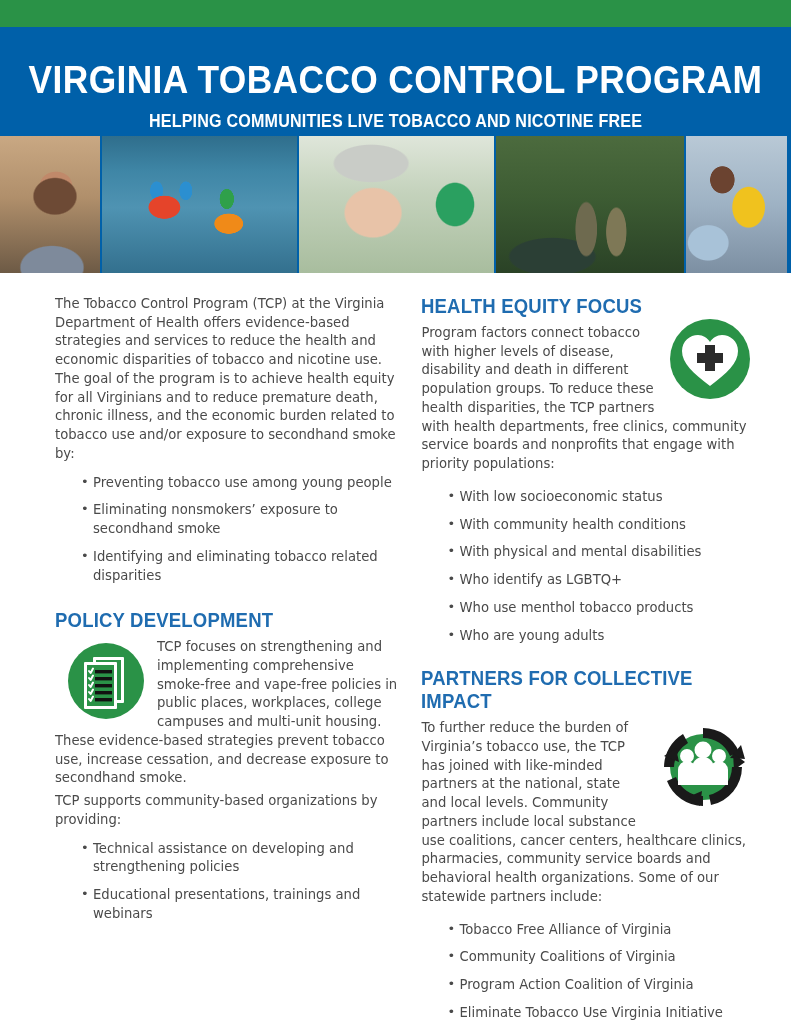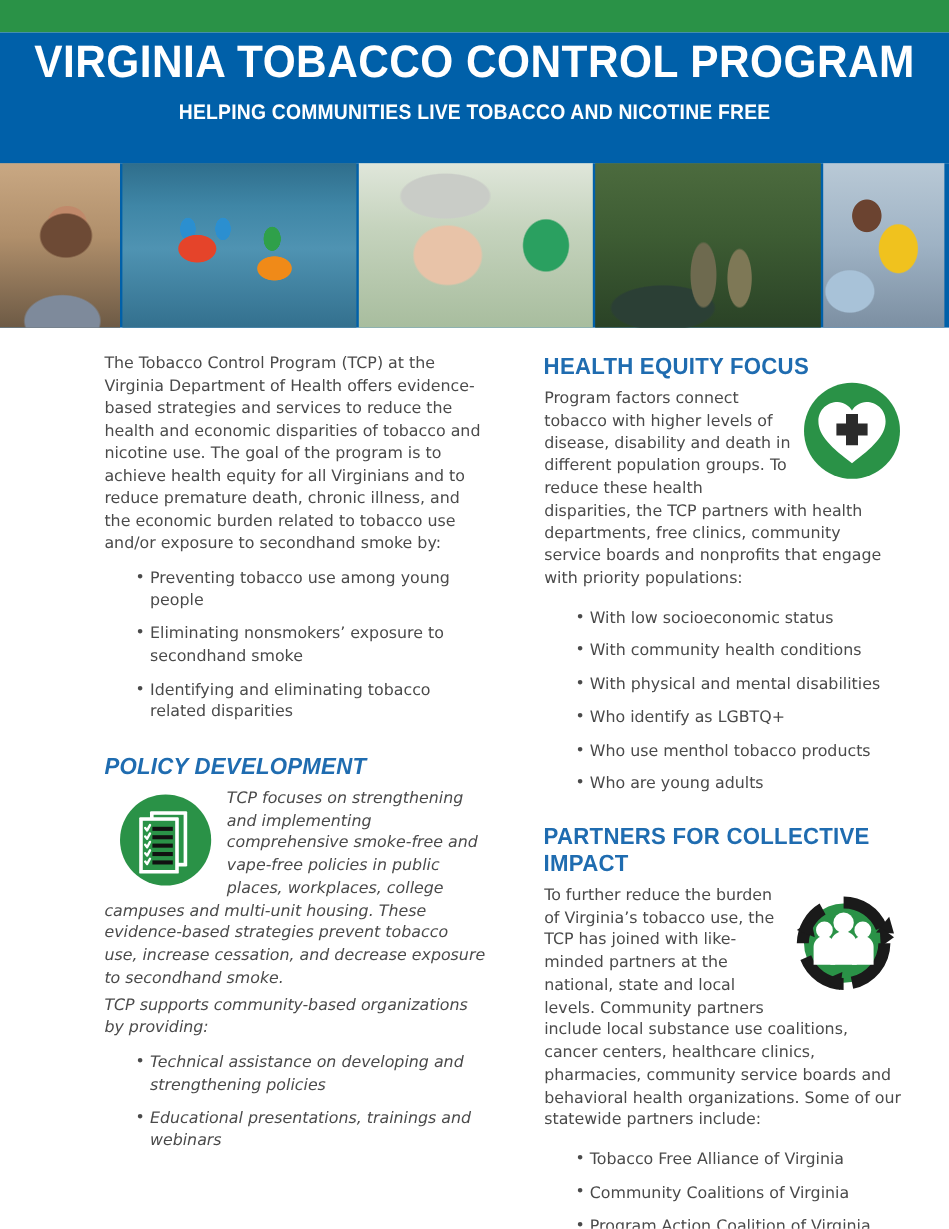--- a/index.html
+++ b/index.html
@@ -20,21 +20,21 @@
   .green-bar {
     height: 27px;
     background: #2a9247;
     width: 100%;
   }
   .blue-header {
     background: #0060a9;
     width: 100%;
     height: 109px;
     box-sizing: border-box;
-    padding-top: 6px;
+    padding-top: 34px;
     text-align: center;
   }
   .title {
     color: #ffffff;
     font-family: "Liberation Sans Narrow", "Liberation Sans", sans-serif;
     font-weight: bold;
     font-size: 38px;
     letter-spacing: 0.4px;
     line-height: 1.0;
     transform: scaleX(0.93);
@@ -142,22 +142,22 @@
     color: #4a4a4a;
     font-size: 13px;
   }
 
   .icon-float-right { float: right; margin: -6px 0 2px 10px; }
   .icon-float-left  { float: left;  margin: 4px 12px 4px 12px; }
   .icon-partners    { float: right; margin: 4px 4px 6px 12px; }
 
   .clearfix::after { content: ""; display: block; clear: both; }
 
-  .section-block { margin-bottom: 2px; margin-left: 32px; }
-  .policy-block { margin-top: 24px; font-style: italic; }
+  .section-block { margin-bottom: 2px; }
+  .policy-block { margin-top: 24px; }
   .partners-block { margin-top: 22px; }
   .tight { margin-bottom: 4px; }
 </style>
 </head>
 <body>
 
 <div class="green-bar"></div>
 
 <div class="blue-header">
   <div class="title">VIRGINIA TOBACCO CONTROL PROGRAM</div>

